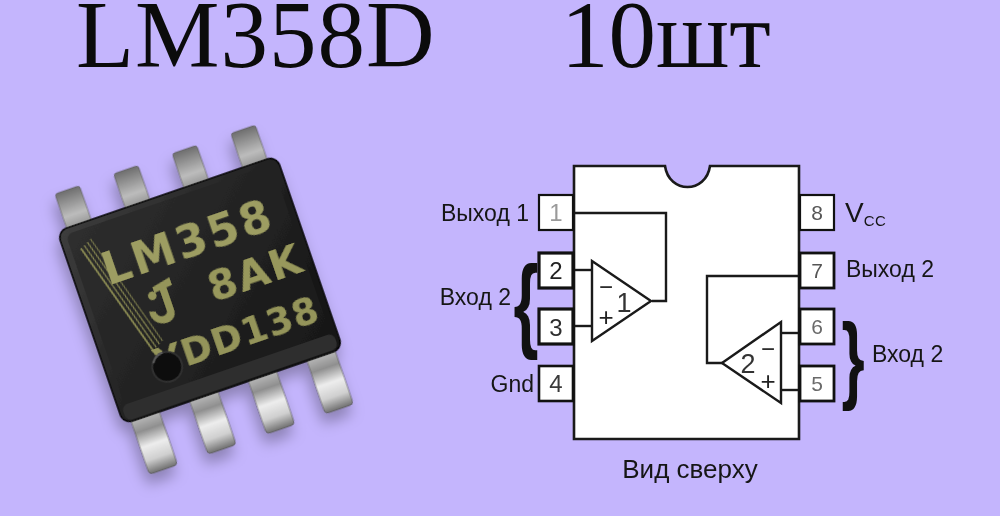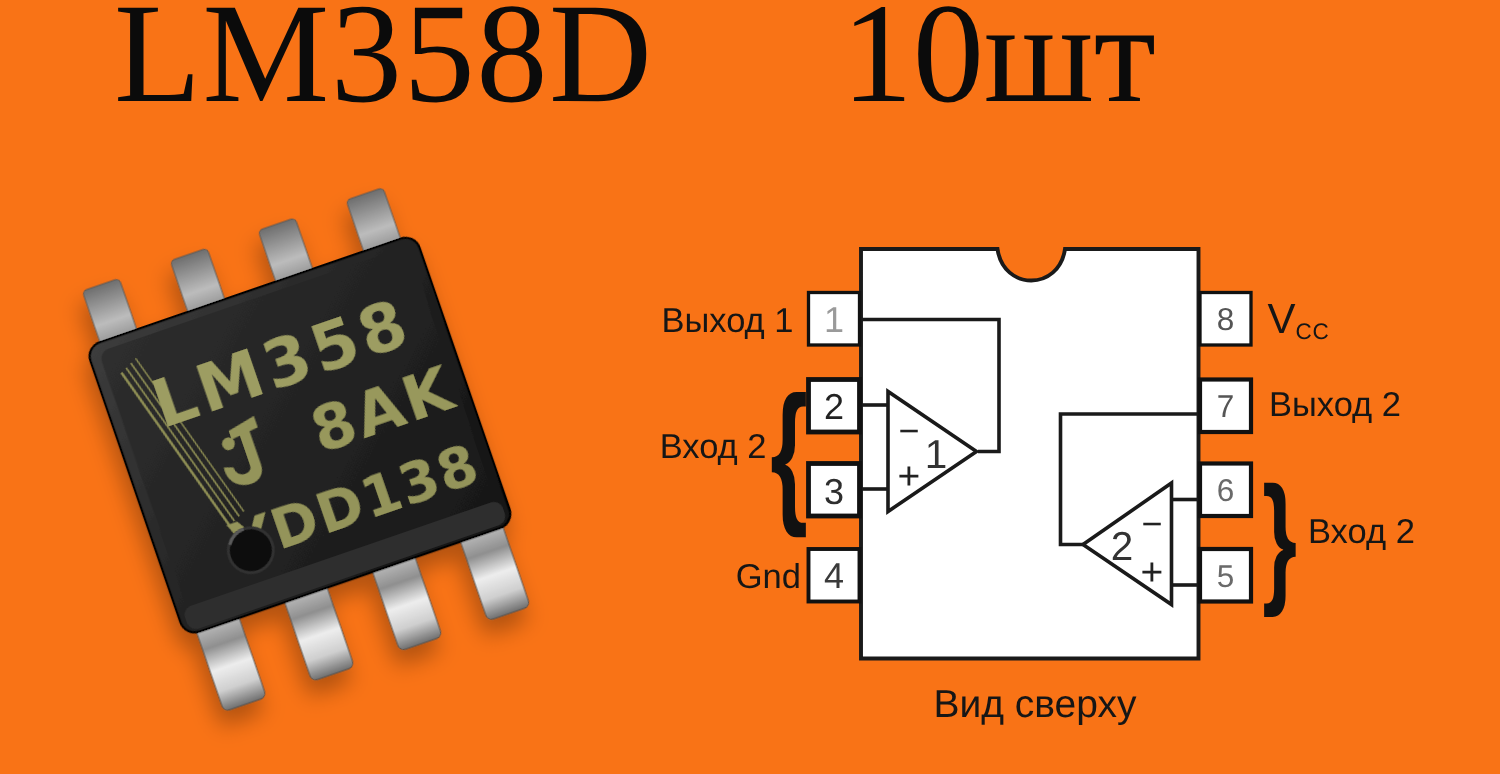--- a/index.html
+++ b/index.html
@@ -1,17 +1,17 @@
 <!DOCTYPE html>
 <html><head>
 <meta charset="utf-8">
 <style>
   html,body{margin:0;padding:0;background:#ffffff;}
   .stage{
-    position:relative;width:1000px;height:516px;background:#f97316;
+    position:relative;width:1000px;height:516px;background:#c4b5fd;
     overflow:hidden;font-family:"Liberation Sans",sans-serif;
   }
   .title-part{
     position:absolute;left:76px;top:-12px;
     font-family:"Liberation Serif",serif;font-size:95px;line-height:1;
     color:#0b0b0b;letter-spacing:1px;white-space:nowrap;
   }
   .title-qty{
     position:absolute;left:561px;top:-12px;
     font-family:"Liberation Serif",serif;font-size:95px;line-height:1;

